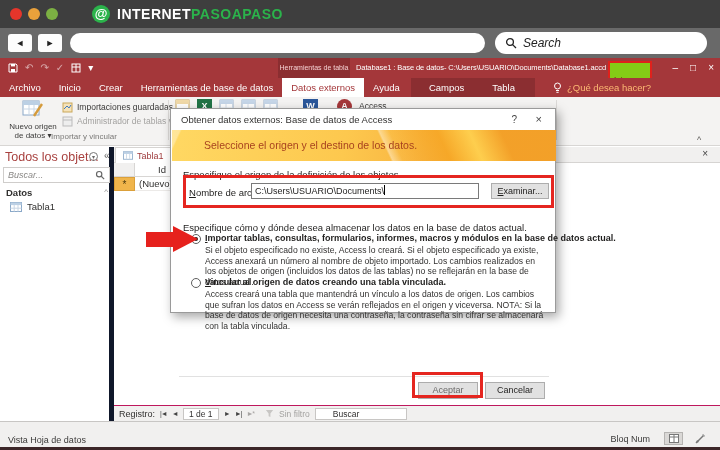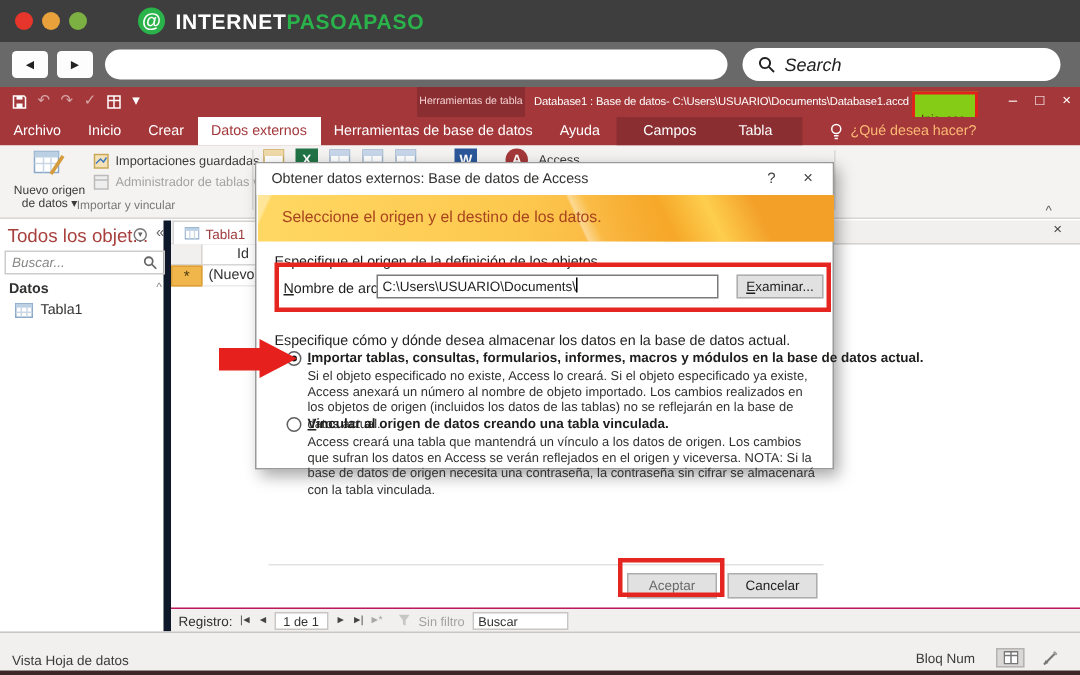--- a/index.html
+++ b/index.html
@@ -82,21 +82,21 @@
   .gridrow { position:absolute; left:0; top:30px; height:14px; display:flex; }
   .selstar { width:21px; height:14px; background:#f0b54b; border:1px solid #dba03a; color:#4a3a10; font-size:10px; text-align:center; line-height:13px; }
   .cellnuevo { width:55px; height:14px; font-size:9.5px; color:#323130; line-height:14px; padding-left:4px; border-right:1px solid #eceae8; border-bottom:1px solid #eceae8; white-space:nowrap; overflow:hidden; }
 
   .recbar { position:absolute; left:0; top:258px; width:606px; height:16px; background:#f1f0ef; border-top:1px solid #be185d; display:flex; align-items:center; gap:5px; padding-left:5px; }
   .recbar .t { font-size:9px; color:#323130; }
   .recbar .ic { font-size:7px; color:#444; letter-spacing:-1px; }
   .recbar .ic.g { color:#a8a6a4; }
   .posbox { width:36px; height:12px; background:#fff; border:1px solid #c8c6c4; font-size:8.5px; text-align:center; line-height:11px; color:#323130; }
   .nofilter { font-size:8.5px; color:#a3a2a0; }
-  .searchbox { width:64px; height:12px; background:#fff; border:1px solid #c8c6c4; font-size:8.5px; line-height:11px; color:#323130; padding-left:3px; }
+  .searchbox { width:92px; height:12px; background:#fff; border:1px solid #c8c6c4; font-size:8.5px; line-height:11px; color:#323130; padding-left:17px; }
 
   
   #statusbar { position:absolute; left:0; top:421px; width:720px; height:26px; background:#f1f0ef; border-top:1px solid #c8c6c4; }
   .sleft { position:absolute; left:8px; top:13px; font-size:9px; color:#3b3a39; }
   .sb-right { position:absolute; right:10px; top:10px; display:flex; align-items:center; gap:8px; }
   .sb-right .t { font-size:9px; color:#3b3a39; margin-right:6px; }
   .viewbtn { width:19px; height:13px; display:flex; align-items:center; justify-content:center; }
   .viewbtn.on { background:#dad8d6; border:1px solid #b5b3b1; }
   #bottomedge { position:absolute; left:0; top:447px; width:720px; height:3px; background:#3c2628; }
 
@@ -104,20 +104,21 @@
   #dialog { position:absolute; left:170px; top:108px; width:386px; height:205px; background:#fff; border:1px solid #9a9a9a; box-shadow:3px 4px 10px rgba(0,0,0,.35); z-index:50; }
   .dtitle { position:absolute; left:0; top:0; width:100%; height:21px; background:#fff; }
   .dtitle .t { position:absolute; left:10px; top:5px; font-size:9.5px; color:#323130; }
   .dhelp { position:absolute; right:38px; top:5px; font-size:10px; color:#444; }
   .dclose { position:absolute; right:13px; top:4px; font-size:11px; color:#444; }
   .dbanner { position:absolute; left:1px; top:21px; width:384px; height:31px;
     background:
       linear-gradient(115deg, rgba(255,255,255,.35) 0 2%, rgba(255,255,255,0) 2.5%),
       linear-gradient(65deg, rgba(255,255,255,0) 55%, rgba(255,255,255,.4) 55.5%, rgba(255,255,255,0) 58%, rgba(246,166,35,.8) 70%, rgba(255,210,80,.9) 78%, rgba(243,160,40,.95) 86%),
       linear-gradient(100deg, #ffd863, #fdc84e 45%, #f6ab3a 75%, #f2a231);
+    padding-left: 16px;
   }
   .dbanner span { font-size:10.5px; color:#a8431f; line-height:31px; margin-left:16px; display:inline-block; }
   .dbody { position:absolute; left:0; top:52px; width:100%; height:240px; font-size:9.5px; color:#1f1e1d; }
   .dhead1 { position:absolute; left:12px; top:8px; }
   .flabel { position:absolute; left:18px; top:26px; }
   .finput { position:absolute; left:80px; top:22px; width:228px; height:16px; border:1px solid #7a7a7a; background:#fff; font-size:9px; line-height:14px; padding-left:3px; white-space:nowrap; overflow:hidden; }
   .cursor { display:inline-block; width:1px; height:10px; background:#000; vertical-align:-1px; }
   .browsebtn { position:absolute; left:320px; top:22px; width:58px; height:16px; background:#e1e1e1; border:1px solid #adadad; font-size:9px; text-align:center; line-height:14px; color:#1f1e1d; }
   .dhead2 { position:absolute; left:12px; top:61px; }
   .radio { position:absolute; left:20px; width:10px; height:10px; border:1px solid #5e5e5e; border-radius:50%; background:#fff; }
@@ -199,22 +200,22 @@
       <span>–</span>
       <span>□</span>
       <span>×</span>
     </div>
   </div>
 
   <div id="tabrow">
     <span class="tab">Archivo</span>
     <span class="tab">Inicio</span>
     <span class="tab">Crear</span>
+    <span class="tab">Herramientas de base de datos</span>
     <span class="tab active">Datos externos</span>
-    <span class="tab">Herramientas de base de datos</span>
     <span class="tab">Ayuda</span>
     <div class="ctxtabs">
       <span class="tab">Campos</span>
       <span class="tab">Tabla</span>
     </div>
     <div class="tellme">
       <svg width="9" height="12" viewBox="0 0 9 12">
           <circle cx="4.5" cy="4" r="3" fill="none" stroke="#fff" stroke-width="1"></circle>
           <line x1="3" y1="8.5" x2="6" y2="8.5" stroke="#fff"></line>
           <line x1="3.4" y1="10.3" x2="5.6" y2="10.3" stroke="#fff"></line>

